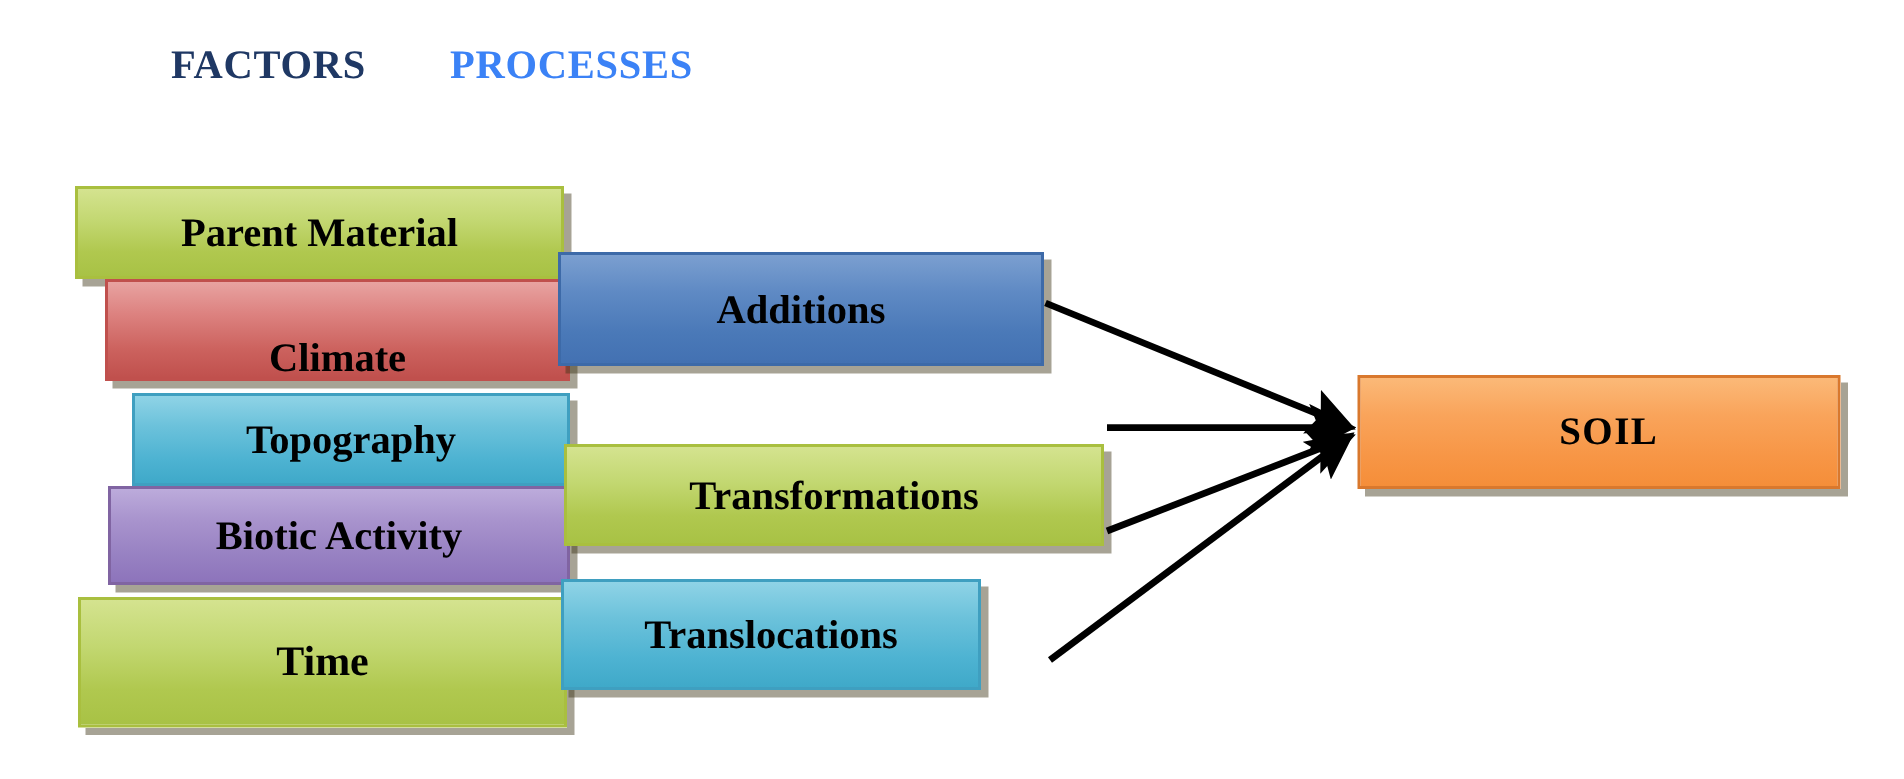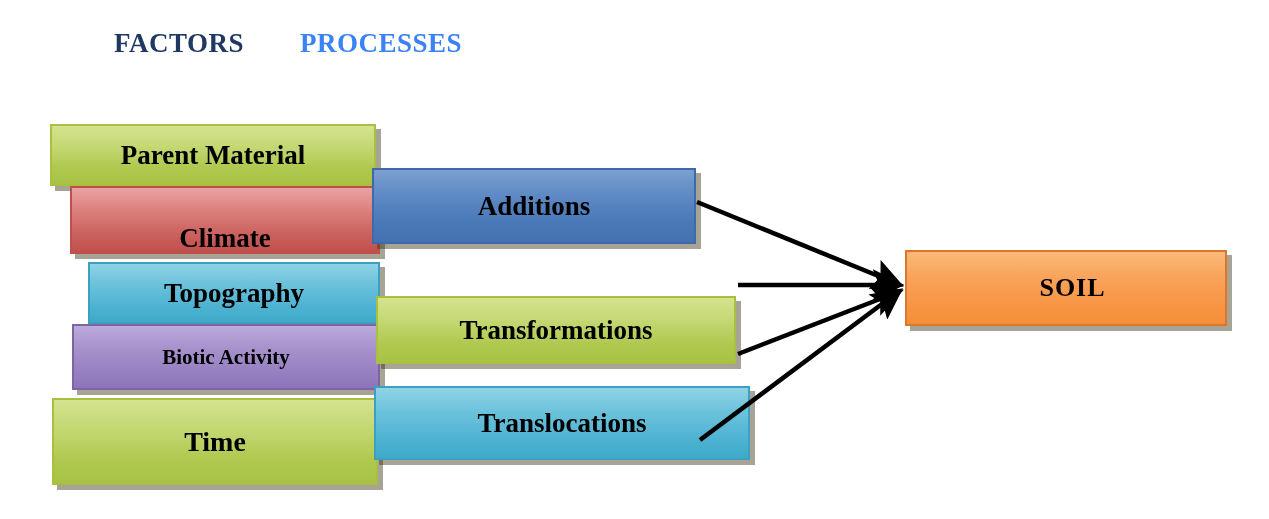--- a/index.html
+++ b/index.html
@@ -103,38 +103,38 @@
   </div>
 
   <div class="box c-red" style="left:70px; top:186px; width:310px; height:68px; font-size:27px; z-index:11;align-items:flex-end;">
     <span class="label">Climate</span>
   </div>
 
   <div class="box c-cyan" style="left:88px; top:262px; width:292px; height:62px; font-size:27px; z-index:12;">
     <span class="label">Topography</span>
   </div>
 
-  <div class="box c-purple" style="left:72px; top:324px; width:308px; height:66px; font-size:21px; z-index:13;">
+  <div class="box c-purple" style="left:72px; top:324px; width:308px; height:66px; font-size:27px; z-index:13;">
     <span class="label">Biotic Activity</span>
   </div>
 
   <div class="box c-green" style="left:52px; top:398px; width:326px; height:87px; font-size:28px; z-index:14;">
     <span class="label">Time</span>
   </div>
 
   <div class="box c-blue" style="left:372px; top:168px; width:324px; height:76px; font-size:27px; z-index:20;">
     <span class="label">Additions</span>
   </div>
 
 
   <div class="box c-green" style="left:376px; top:296px; width:360px; height:68px; font-size:27px; z-index:22;">
     <span class="label">Transformations</span>
   </div>
 
-  <div class="box c-cyan" style="left:374px; top:386px; width:376px; height:74px; font-size:27px; z-index:23;">
+  <div class="box c-cyan" style="left:374px; top:386px; width:280px; height:74px; font-size:27px; z-index:23;">
     <span class="label">Translocations</span>
   </div>
 
   <div class="box c-orange" style="left:905px; top:250px; width:322px; height:76px; font-size:26px; letter-spacing:1px; z-index:30;">
     <span class="label">SOIL</span>
   </div>
 
   <svg id="arrows" viewBox="0 0 1269 519">
     <defs>
       <marker id="ah" markerWidth="7" markerHeight="7" refX="5.6" refY="3.5" orient="auto" markerUnits="strokeWidth">

